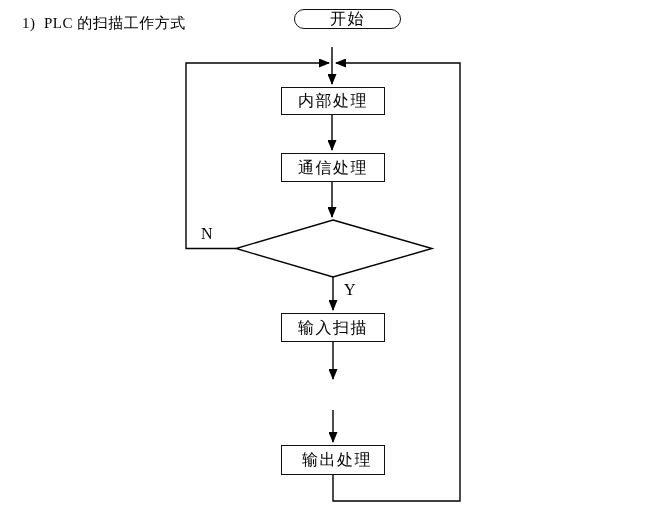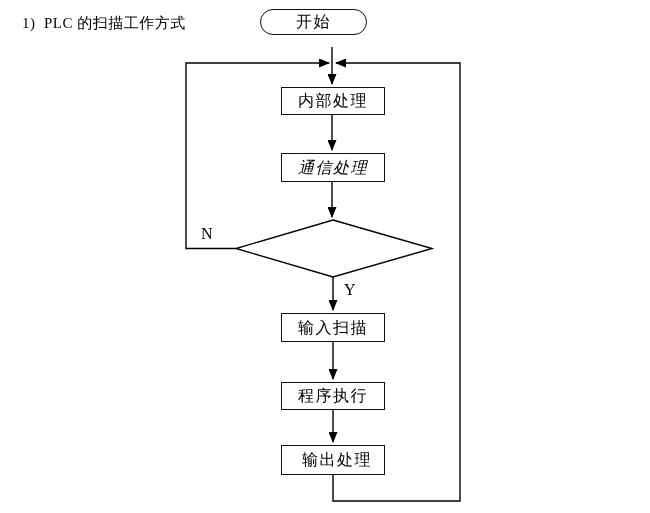--- a/index.html
+++ b/index.html
@@ -37,29 +37,29 @@
     border: 1.5px solid #111111;
     background: #ffffff;
     display: flex;
     align-items: center;
     justify-content: center;
     font-size: 16px;
     letter-spacing: 1.5px;
     line-height: 1;
   }
   .start-node {
-    left: 260px;
+    left: 294px;
     top: 9px;
     width: 107px;
-    height: 26px;
+    height: 20px;
     border-radius: 19px;
   }
   .proc { left: 281px; width: 104px; }
   .proc-internal { top: 87px;  height: 28px; align-items: center; }
-  .proc-comm     { top: 153px; height: 29px; font-style: italic; }
+  .proc-comm     { top: 153px; height: 29px; }
   .proc-input    { top: 313px; height: 29px; }
   .proc-program  { top: 382px; height: 28px; }
   .proc-output   { top: 445px; height: 30px; padding-left: 8px; }
   .decision-label {
     position: absolute;
     left: 236px;
     top: 238px;
     width: 196px;
     height: 21px;
     display: flex;
@@ -119,23 +119,20 @@
   </div>
 
   <div class="node proc proc-comm">
     <span>通信处理</span>
   </div>
 
   <div class="node proc proc-input">
     <span>输入扫描</span>
   </div>
 
-  <div class="node proc proc-program">
-    <span>程序执行</span>
-  </div>
 
   <div class="node proc proc-output">
     <span>输出处理</span>
   </div>
 
 
   <div class="branch-label branch-no">N</div>
 
   <div class="branch-label branch-yes">Y</div>
 

